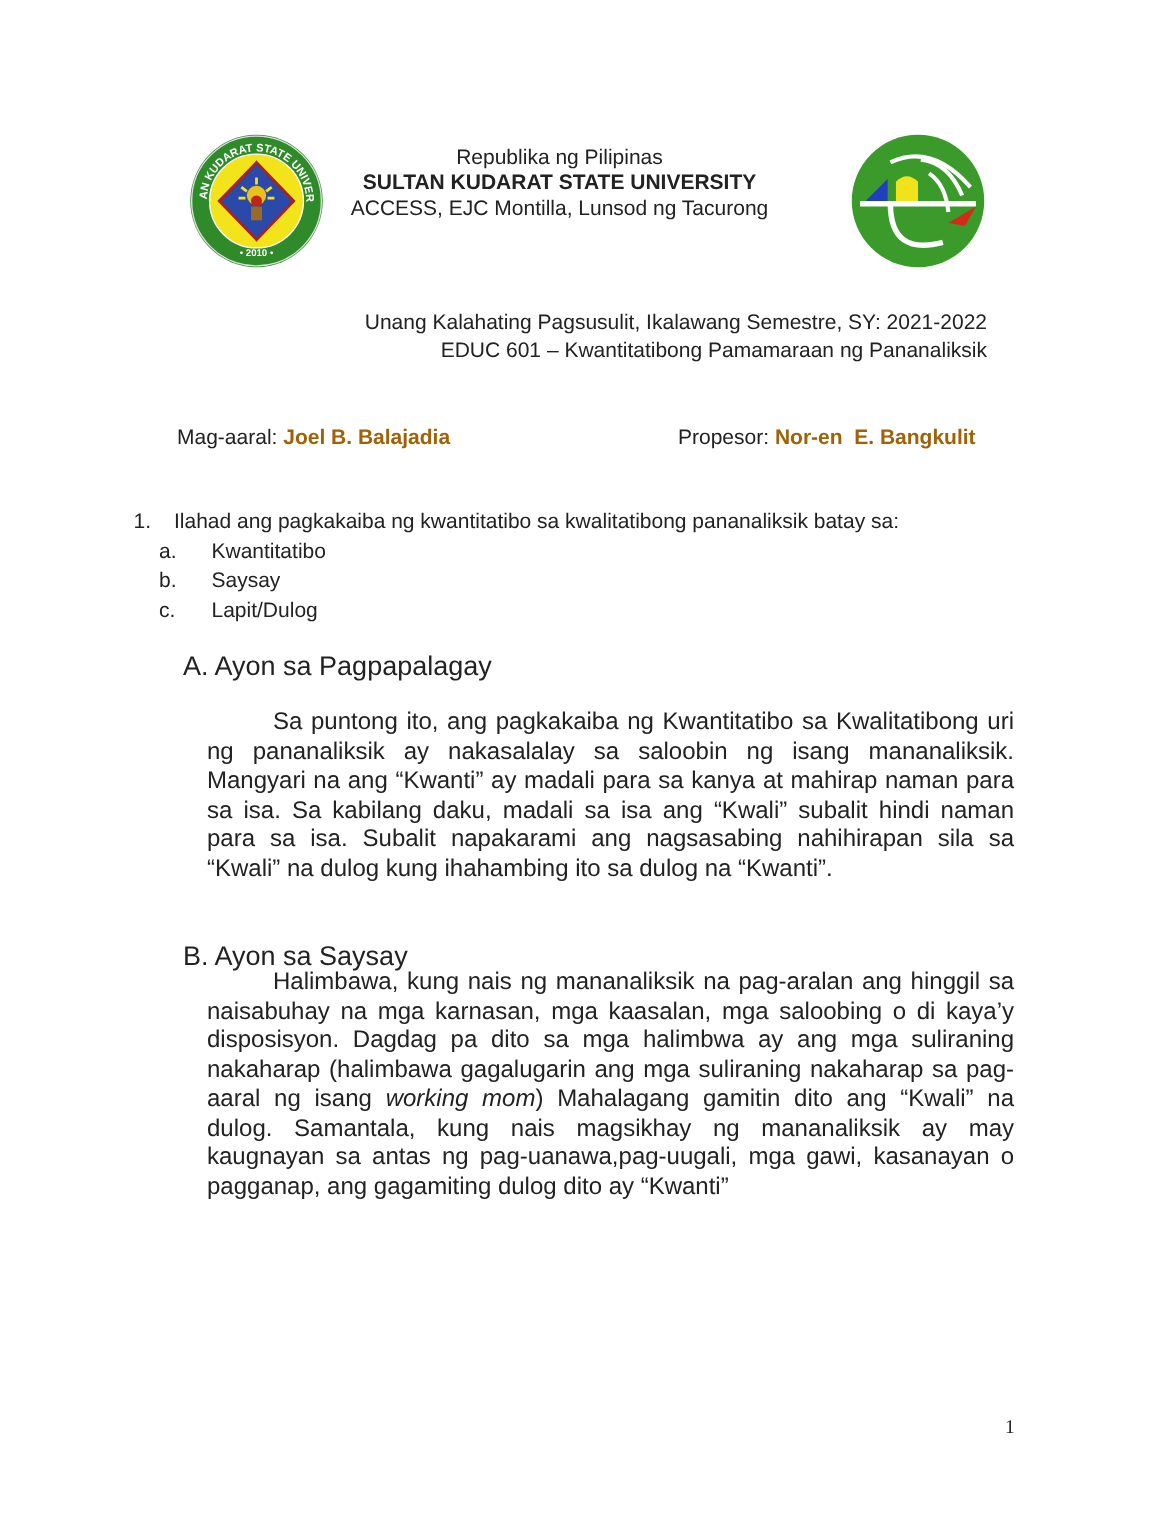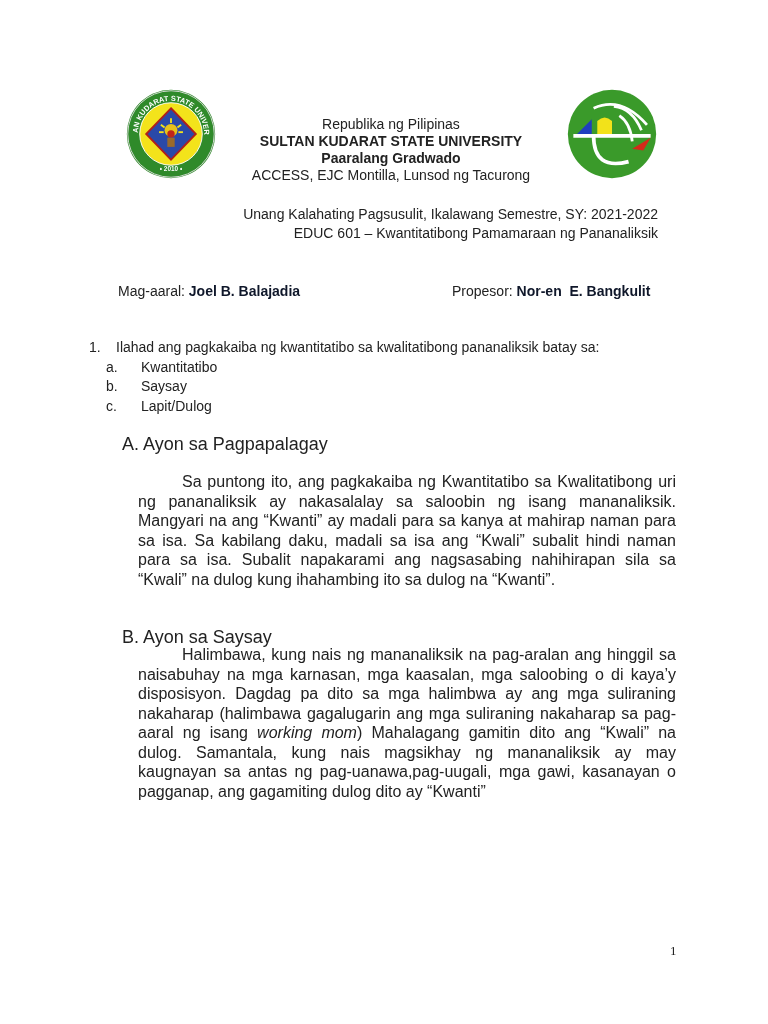--- a/index.html
+++ b/index.html
@@ -2,25 +2,25 @@
 <html><head>
 <meta charset="utf-8">
 <style>
   html, body { margin:0; padding:0; background:#ffffff; }
   body { width:768px; height:1024px; position:relative; overflow:hidden;
          font-family:"Liberation Sans", sans-serif; color:#222; }
   .page { position:absolute; left:0; top:0; width:768px; height:1024px; background:#fff; }
   .logo { position:absolute; width:92px; height:92px; }
   .logo-left { left:125px; top:88px; }
   .logo-right { left:566px; top:88px; }
-  .header { position:absolute; left:226px; top:96px; width:330px; text-align:center; font-size:14px; line-height:17px;margin-top:20px; }
+  .header { position:absolute; left:208px; top:96px; width:330px; text-align:center; font-size:14px; line-height:17px; }
   .header .bold { font-weight:bold; }
   .exam { position:absolute; left:110px; top:205px; width:548px; text-align:right; font-size:14px; line-height:19px; }
   .names { position:absolute; top:283px; font-size:14px; }
-  .names b { font-weight:bold; color:#0f172a; }
+  .names b { font-weight:bold; color:#a16207; }
   .student { left:118px; }
   .prof { left:452px;text-align:right; }
   .q { position:absolute; left:89px; top:338px; font-size:14px; line-height:19.5px; width:600px; }
   .q .num { display:inline-block; width:27px; }
   .sub { padding-left:17px; }
   .sub .lbl { display:inline-block; width:35px; }
   .sec-title { position:absolute; left:122px; font-size:18px; }
   .para { position:absolute; left:138px; width:538px; font-size:16px; line-height:19.5px; text-align:justify; }
   .para .p { text-indent:44px; margin:0; }
   .pagenum { position:absolute; left:670px; top:943px; font-family:"Liberation Serif", serif; font-size:13px; }
@@ -46,21 +46,20 @@
     <circle cx="50" cy="50" r="4" fill="#c0241a"></circle>
     <rect x="46" y="54" width="8" height="10" fill="#9a6a2a"></rect>
     <text x="50" y="90" font-size="7" font-weight="bold" fill="#fff" text-anchor="middle" font-family="Liberation Sans, sans-serif">• 2010 •</text>
     <path id="arcTop" d="M 14 50 A 36 36 0 0 1 86 50" fill="none"></path>
     <text font-size="8" font-weight="bold" fill="#fff" font-family="Liberation Sans, sans-serif"><textPath href="#arcTop" startOffset="50%" text-anchor="middle">SULTAN KUDARAT STATE UNIVERSITY</textPath></text>
   </svg>
 
   <div class="header">
     <div>Republika ng Pilipinas</div>
     <div class="bold">SULTAN KUDARAT STATE UNIVERSITY</div>
-    <div class="bold">Paaralang Gradwado</div>
     <div>ACCESS, EJC Montilla, Lunsod ng Tacurong</div>
   </div>
 
   <svg class="logo logo-right" viewBox="0 0 100 100">
     <circle cx="50" cy="50" r="48" fill="#3a9a2a"></circle>
     <path d="M 30 22 Q 60 8 88 40" fill="none" stroke="#fff" stroke-width="3"></path>
     <path d="M 52 20 Q 72 22 82 46" fill="none" stroke="#fff" stroke-width="3"></path>
     <path d="M 58 30 Q 70 38 72 58" fill="none" stroke="#fff" stroke-width="3"></path>
     <path d="M 8 52 L 92 52" stroke="#fff" stroke-width="4"></path>
     <path d="M 30 52 Q 30 90 68 80" fill="none" stroke="#fff" stroke-width="4"></path>

